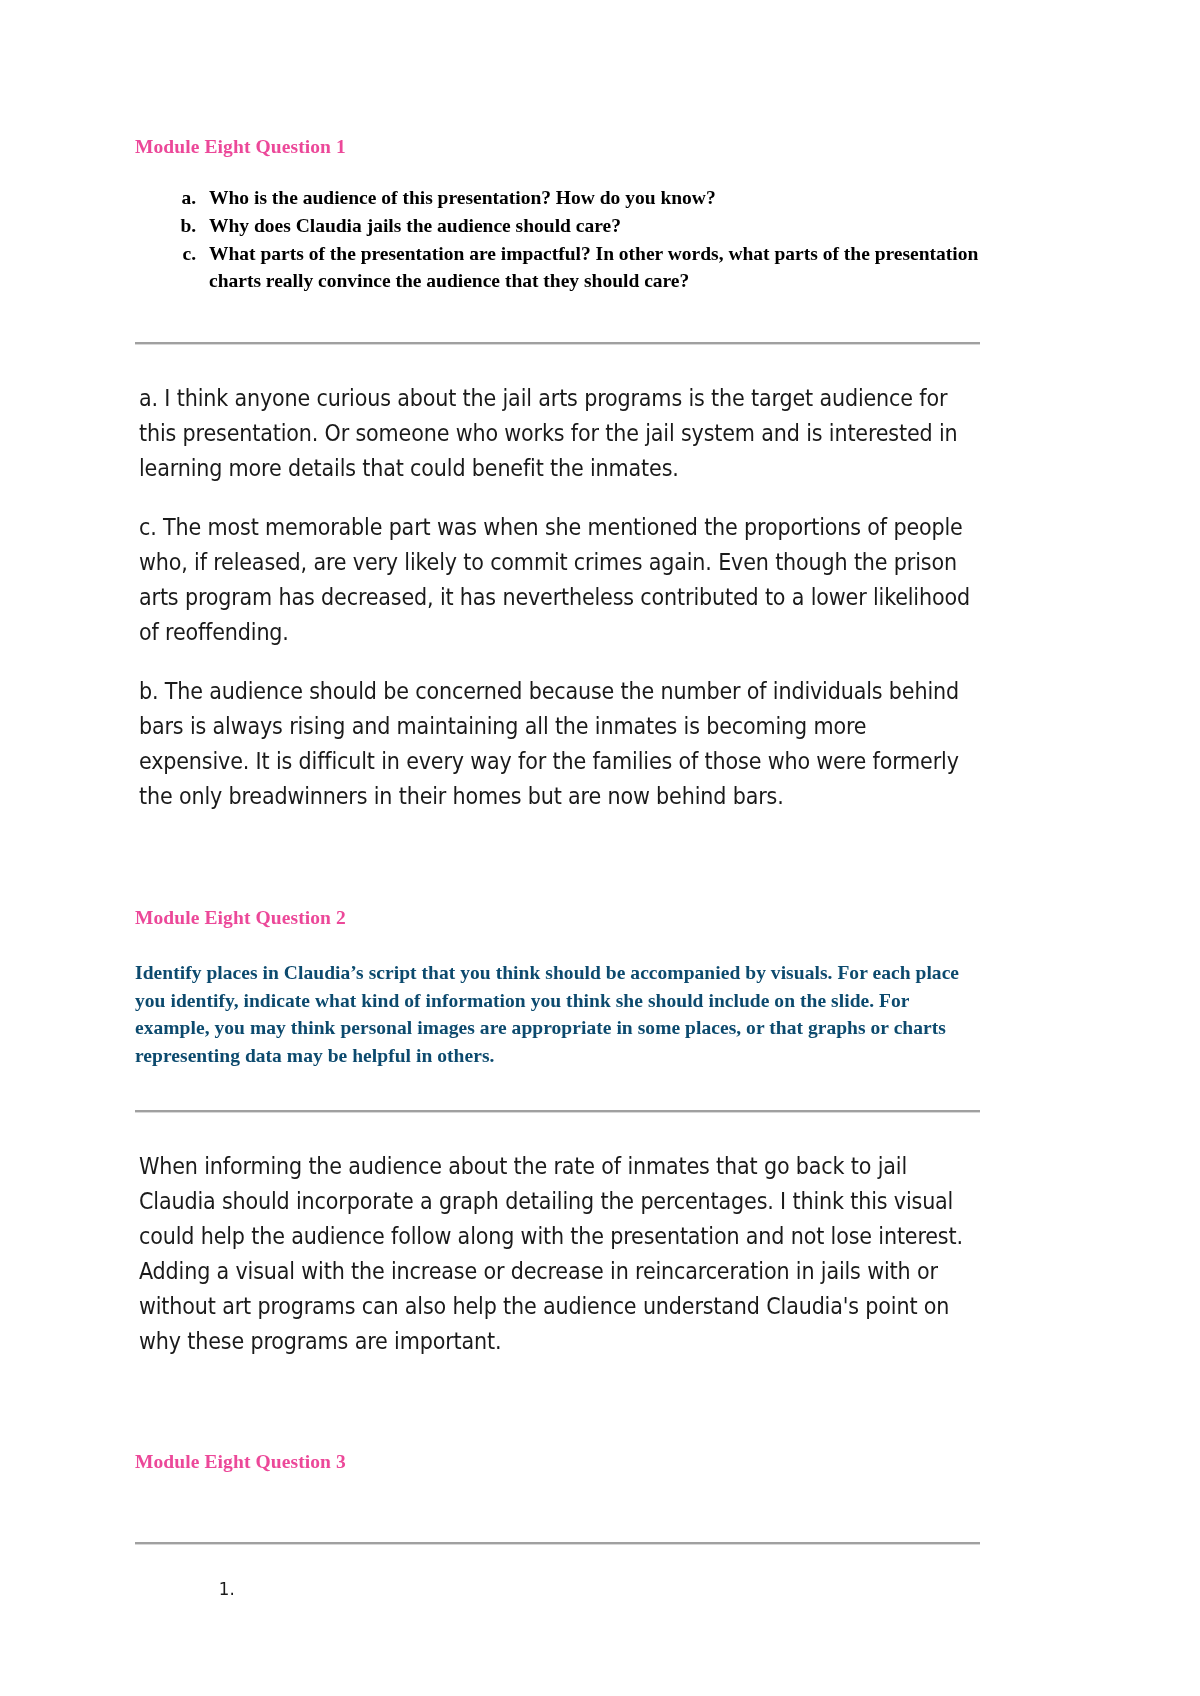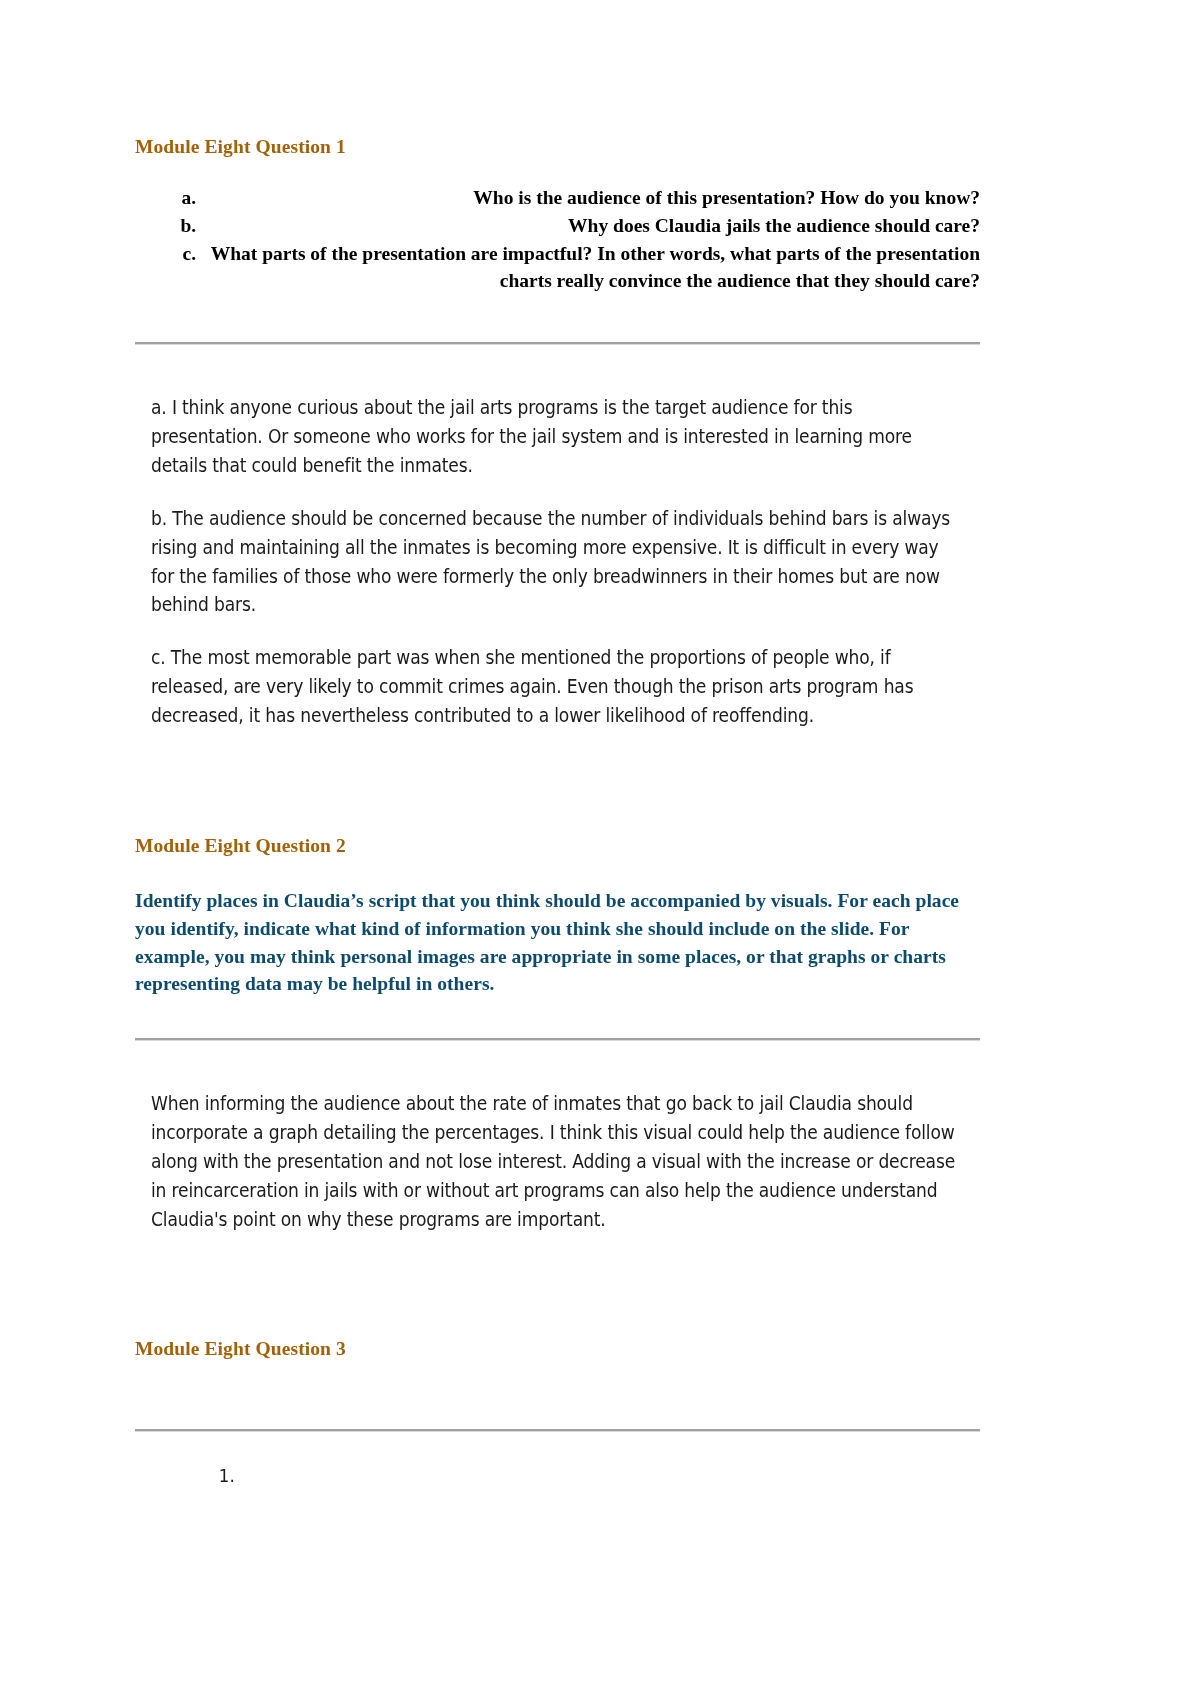--- a/index.html
+++ b/index.html
@@ -20,21 +20,21 @@
     left: 135px;
     top: 0;
     width: 845px;
   }
 
   
   .heading {
     font-family: "Liberation Serif", "DejaVu Serif", serif;
     font-weight: bold;
     font-size: 19.5px;
-    color: #a16207;
+    color: #ec4899;
     letter-spacing: 0.1px;
     line-height: 1.2;
   }
 
   
   .prompt {
     font-family: "Liberation Serif", "DejaVu Serif", serif;
     font-weight: bold;
     font-size: 19.5px;
     color: #0c4a6e;
@@ -49,32 +49,31 @@
     padding-left: 66px;
     font-family: "Liberation Serif", "DejaVu Serif", serif;
     font-weight: bold;
     font-size: 19.5px;
     line-height: 1.42;
     color: #000000;
   }
   ol.alpha-list li {
     padding-left: 8px;
     margin: 0;
-    text-align: right;
   }
 
   
   .answer {
     font-family: "DejaVu Sans Condensed", "Liberation Sans Narrow", "Liberation Sans", sans-serif;
     font-weight: normal;
-    font-size: 19px;
+    font-size: 23px;
     color: #1a1a1a;
     line-height: 1.52;
     letter-spacing: -0.15px;
-    margin: 16px;
+    margin: 4px;
   }
   .answer + .answer {
     margin-top: 24px;
   }
 
   
   .rule {
     height: 0;
     border: 0;
     border-top: 2px solid #a0a0a0;
@@ -127,22 +126,22 @@
       <li>What parts of the presentation are impactful? In other words, what parts of the presentation charts really convince the audience that they should care?</li>
     </ol>
 
     <div class="sp-list-rule"></div>
 
     <div class="rule"></div>
 
     <div class="sp-rule-ans"></div>
 
     <p class="answer">a. I think anyone curious about the jail arts programs is the target audience for this presentation. Or someone who works for the jail system and is interested in learning more details that could benefit the inmates.</p>
+    <p class="answer">c. The most memorable part was when she mentioned the proportions of people who, if released, are very likely to commit crimes again. Even though the prison arts program has decreased, it has nevertheless contributed to a lower likelihood of reoffending.</p>
     <p class="answer">b. The audience should be concerned because the number of individuals behind bars is always rising and maintaining all the inmates is becoming more expensive. It is difficult in every way for the families of those who were formerly the only breadwinners in their homes but are now behind bars.</p>
-    <p class="answer">c. The most memorable part was when she mentioned the proportions of people who, if released, are very likely to commit crimes again. Even though the prison arts program has decreased, it has nevertheless contributed to a lower likelihood of reoffending.</p>
 
     <div class="sp-ans-h2"></div>
 
     <div class="heading">Module Eight Question 2</div>
 
     <div class="sp-h2-prompt"></div>
 
     <div class="prompt">Identify places in Claudia’s script that you think should be accompanied by visuals. For each place you identify, indicate what kind of information you think she should include on the slide. For example, you may think personal images are appropriate in some places, or that graphs or charts representing data may be helpful in others.</div>
 
     <div class="sp-prompt-rule"></div>

